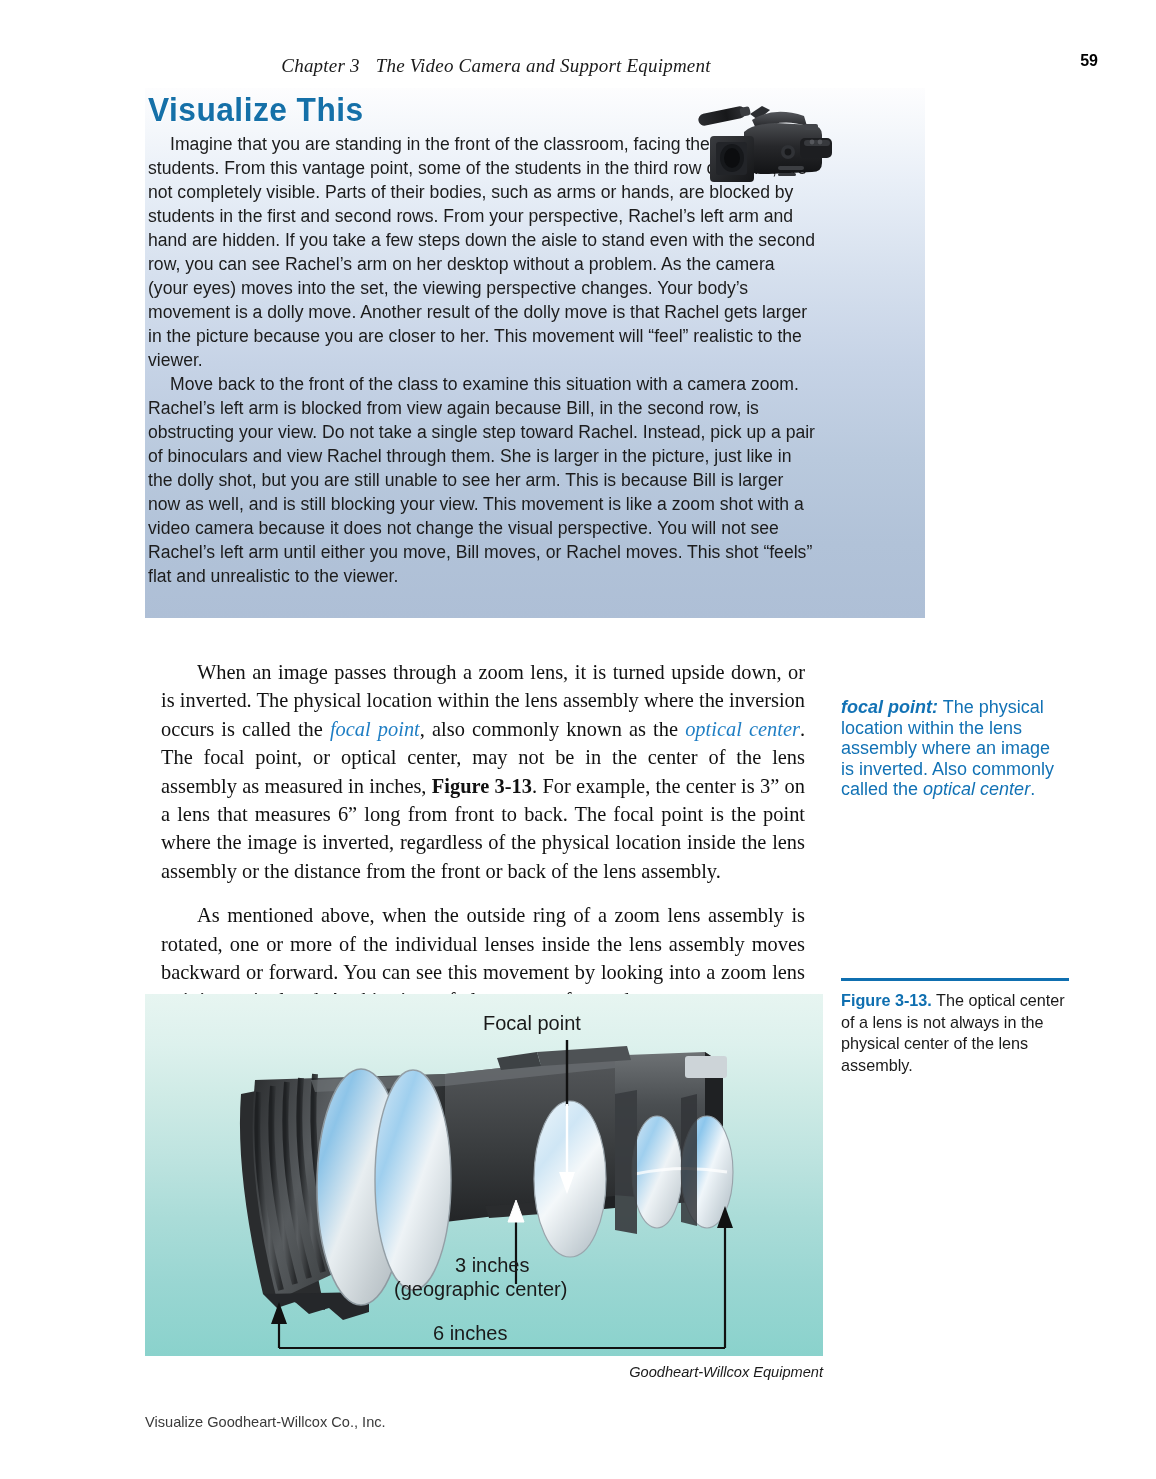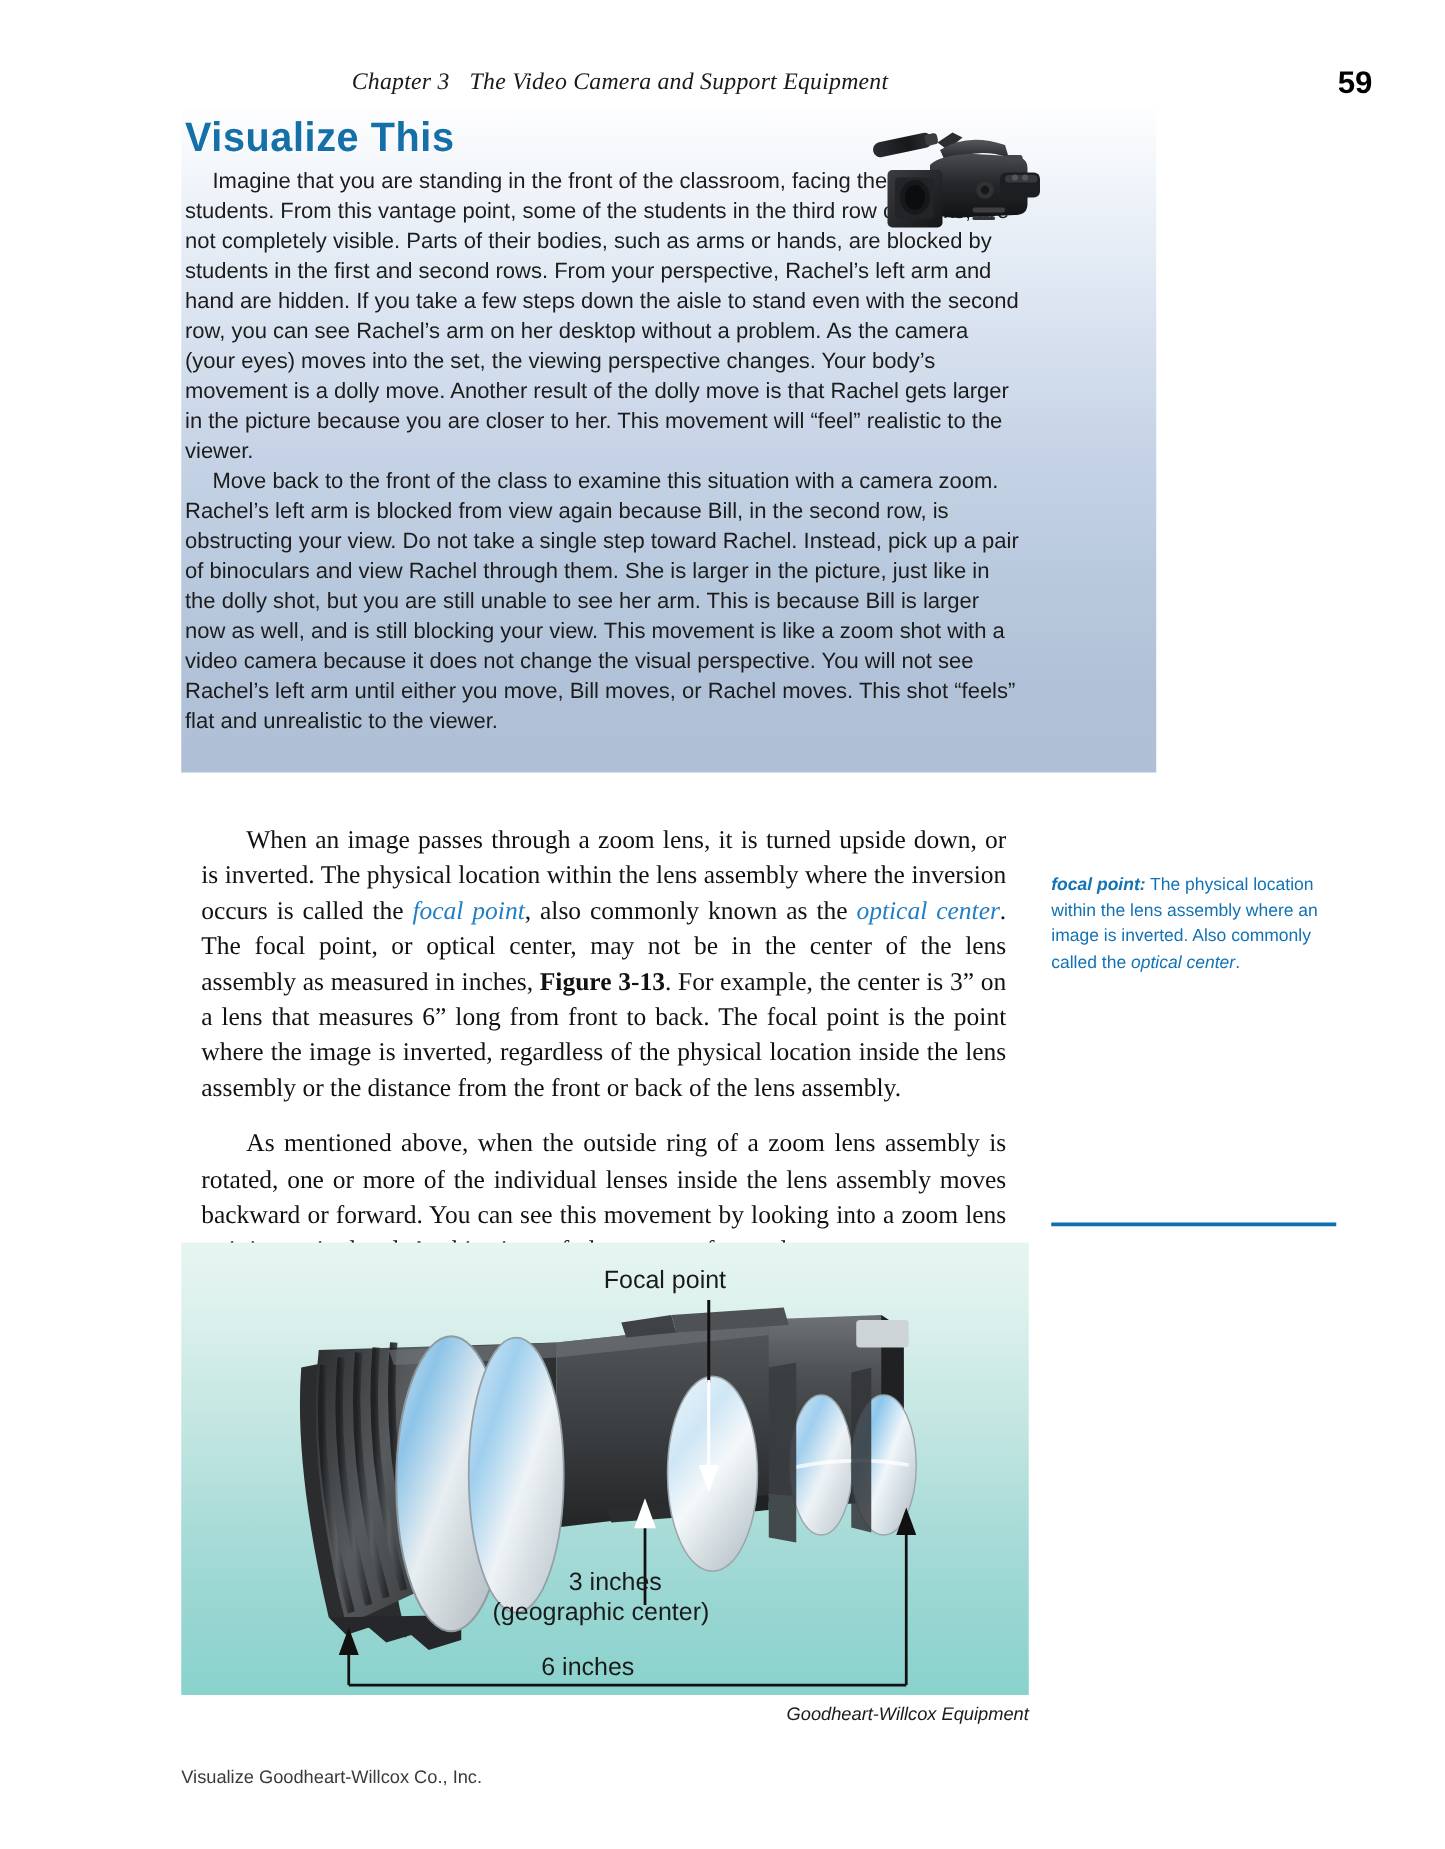--- a/index.html
+++ b/index.html
@@ -18,21 +18,21 @@
     font-family:"Liberation Serif", serif;
     font-style:italic;
     font-size:19px;
     color:#1a1a1a;
     letter-spacing:.2px;
   }
   .running-head .ch { margin-right:16px; }
   .folio {
     position:absolute; right:58px; top:52px;
     font-family:"Liberation Sans", sans-serif;
-    font-weight:bold; font-size:25px; color:#000;
+    font-weight:bold; font-size:16px; color:#000;
   }
 
   
   .vt-box {
     position:absolute; left:145px; top:88px;
     width:780px; height:530px;
     background:linear-gradient(to bottom,
        #fdfdfe 0%, #f4f7fb 8%, #e6edf6 20%, #d6e0ee 35%,
        #c6d3e6 52%, #b9c9dd 70%, #b1c2d8 86%, #aebfd6 100%);
   }
@@ -69,21 +69,21 @@
     text-align:justify;
   }
   .body-col p { margin:16px; text-indent:36px; }
   .body-col .term { color:#1f7ec4; font-style:italic; }
   .body-col .figref { font-weight:bold; font-style:normal; color:#111; }
 
   
   .margin-note {
     position:absolute; left:841px; top:697px; width:215px;
     font-family:"Liberation Sans", sans-serif;
-    font-size:14px; line-height:20.6px;
+    font-size:18px; line-height:20.6px;
     color:#1272b5;
   }
   .margin-note b { font-style:italic; }
   .margin-note i { font-style:italic; }
 
   .fig-caption-wrap {
     position:absolute; left:841px; top:978px; width:228px;
   }
   .fig-rule { height:3px; background:#0f6fb0; width:228px; margin-bottom:9px; }
   .fig-caption {
@@ -188,20 +188,23 @@
   <p><span>When an image passes through a zoom lens, it is turned upside down, or is inverted. The physical location within the lens assembly where the inversion occurs is called the </span><span class="term">focal point</span><span>, also commonly known as the </span><span class="term">optical center</span><span>. The focal point, or optical center, may not be in the center of the lens assembly as measured in inches, </span><span class="figref">Figure 3-13</span><span>. For example, the center is 3” on a lens that measures 6” long from front to back. The focal point is the point where the image is inverted, regardless of the physical location inside the lens assembly or the distance from the front or back of the lens assembly.</span></p>
   <p>As mentioned above, when the outside ring of a zoom lens assembly is rotated, one or more of the individual lenses inside the lens assembly moves backward or forward. You can see this movement by looking into a zoom lens as it is manipulated. As this piece of glass moves forward</p>
 </div>
 
 <div class="margin-note">
   <b>focal point:</b><span> The physical location within the lens assembly where an image is inverted. Also commonly called the </span><i>optical center</i><span>.</span>
 </div>
 
 <div class="fig-caption-wrap">
   <div class="fig-rule"></div>
+  <div class="fig-caption">
+    <span class="lead">Figure 3-13.</span><span> The optical center of a lens is not always in the physical center of the lens assembly.</span>
+  </div>
 </div>
 
 <div class="figure">
   <svg viewBox="0 0 678 362" width="678" height="362">
     <defs>
       <linearGradient id="barrelTop" x1="0" y1="0" x2="0" y2="1">
         <stop offset="0%" stop-color="#6e7275"></stop>
         <stop offset="35%" stop-color="#4a4e51"></stop>
         <stop offset="100%" stop-color="#2a2d2f"></stop>
       </linearGradient>

